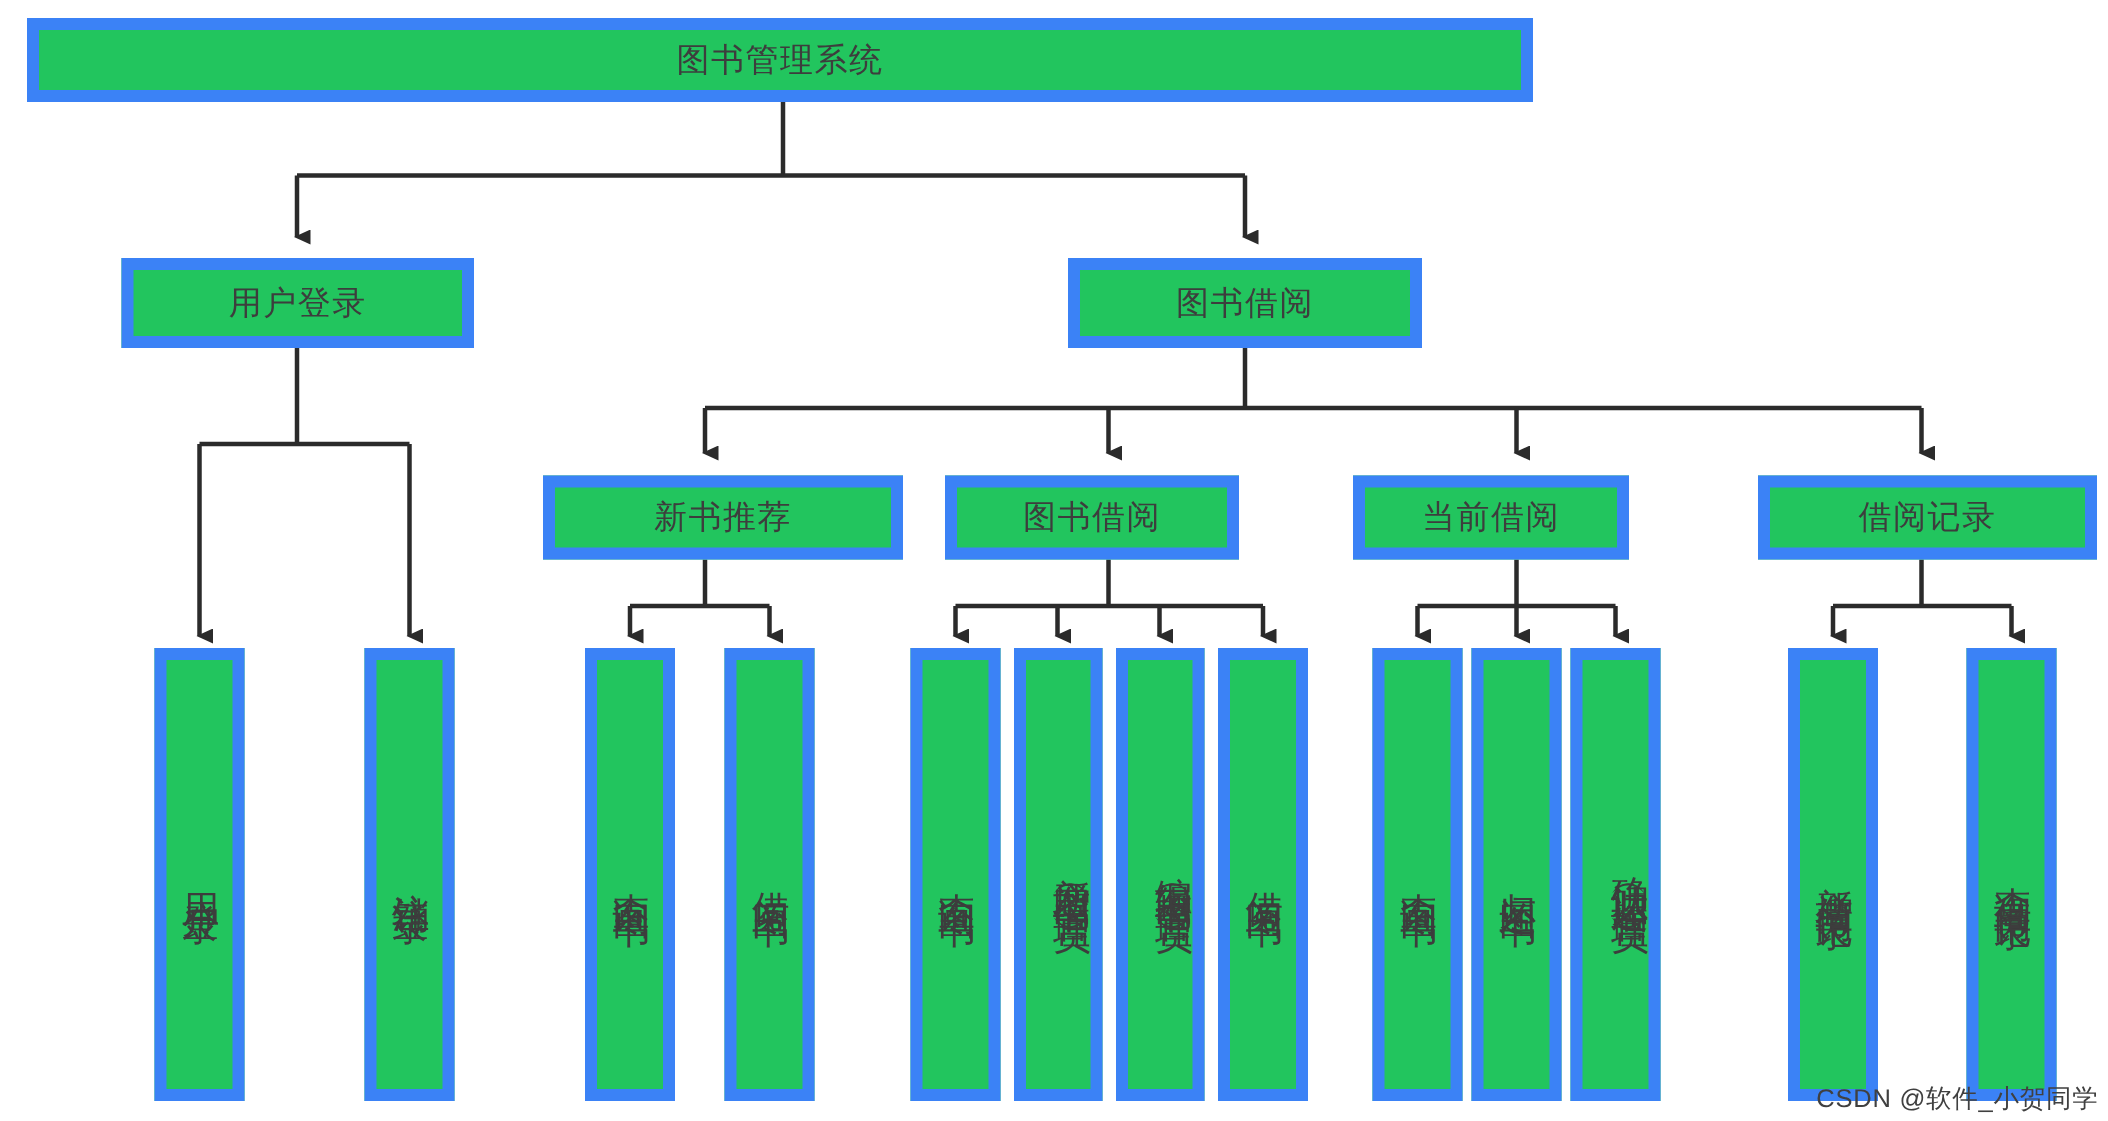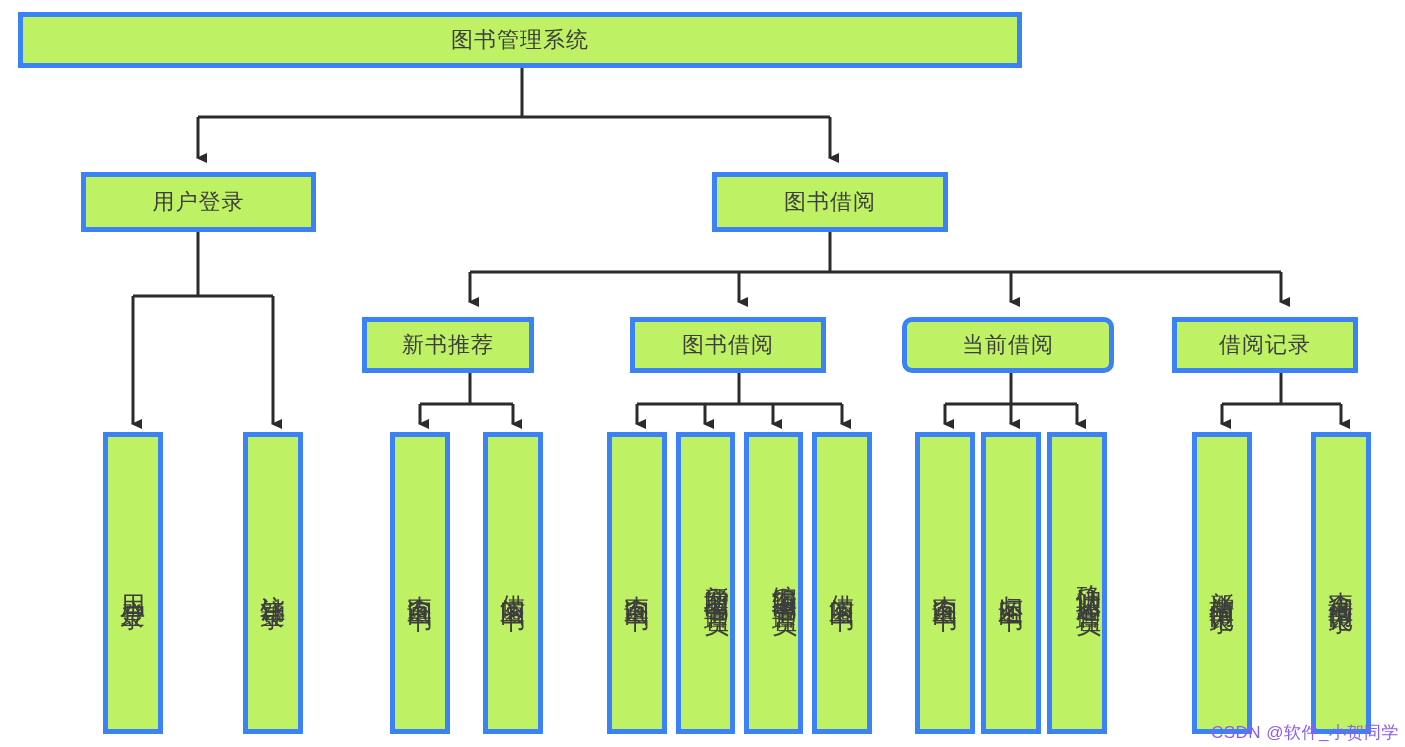--- a/index.html
+++ b/index.html
@@ -8,22 +8,22 @@
     background:#ffffff;
     font-family:"Liberation Sans","DejaVu Sans",sans-serif;
     overflow:hidden;
   }
   #stage{position:relative;width:1405px;height:747px;}
   #wires{position:absolute;left:0;top:0;width:1405px;height:747px;}
 
   .node{
     position:absolute;
     box-sizing:border-box;
-    background:#bef264;
-    border:5px solid #3b82f6;
+    background:#22c55e;
+    border:8px solid #3b82f6;
     display:flex;
     align-items:center;
     justify-content:center;
     color:#3d3d3d;
     letter-spacing:1px;
   }
   .node.h{ font-size:22px; }
   .node.root{ font-size:22px; }
 
   
@@ -37,21 +37,21 @@
     white-space:nowrap;
   }
   .node.v.align-top{ align-items:flex-start; justify-content:center; }
   .node.v.align-mid{ align-items:center;  justify-content:center; }
 
   #watermark{
     position:absolute;
     right:6px;
     bottom:3px;
     font-size:17px;
-    color:#8b5cf6;
+    color:#404040;
     letter-spacing:0.5px;
     white-space:nowrap;
     pointer-events:none;
   }
 </style>
 </head>
 <body>
 
 <div id="stage">
 
@@ -103,24 +103,24 @@
       <path d="M1222,404 L1222,424" marker-end="url(#arw)"></path>
       <path d="M1341,404 L1341,424" marker-end="url(#arw)"></path>
     </g>
   </svg>
 
   <div class="node root" style="left:18px;top:12px;width:1004px;height:56px;">图书管理系统</div>
 
   <div class="node h" style="left:81px;top:172px;width:235px;height:60px;">用户登录</div>
   <div class="node h" style="left:712px;top:172px;width:236px;height:60px;">图书借阅</div>
 
-  <div class="node h" style="left:362px;top:317px;width:172px;height:56px;">新书推荐</div>
+  <div class="node h" style="left:362px;top:317px;width:240px;height:56px;">新书推荐</div>
   <div class="node h" style="left:630px;top:317px;width:196px;height:56px;">图书借阅</div>
-  <div class="node h" style="left:902px;top:317px;width:212px;height:56px;border-radius:10px;">当前借阅</div>
-  <div class="node h" style="left:1172px;top:317px;width:186px;height:56px;">借阅记录</div>
+  <div class="node h" style="left:902px;top:317px;width:184px;height:56px;">当前借阅</div>
+  <div class="node h" style="left:1172px;top:317px;width:226px;height:56px;">借阅记录</div>
 
   <div class="node v align-mid" style="left:103px;top:432px;width:60px;height:302px;">用户登录</div>
   <div class="node v align-mid" style="left:243px;top:432px;width:60px;height:302px;">注销登录</div>
 
   <div class="node v align-mid" style="left:390px;top:432px;width:60px;height:302px;">查询图书</div>
   <div class="node v align-mid" style="left:483px;top:432px;width:60px;height:302px;">借阅图书</div>
 
   <div class="node v align-mid" style="left:607px;top:432px;width:60px;height:302px;">查询图书</div>
   <div class="node v align-top" style="left:676px;top:432px;width:59px;height:302px;">新增图书（管理员）</div>
   <div class="node v align-top" style="left:744px;top:432px;width:59px;height:302px;">编辑图书（管理员）</div>

